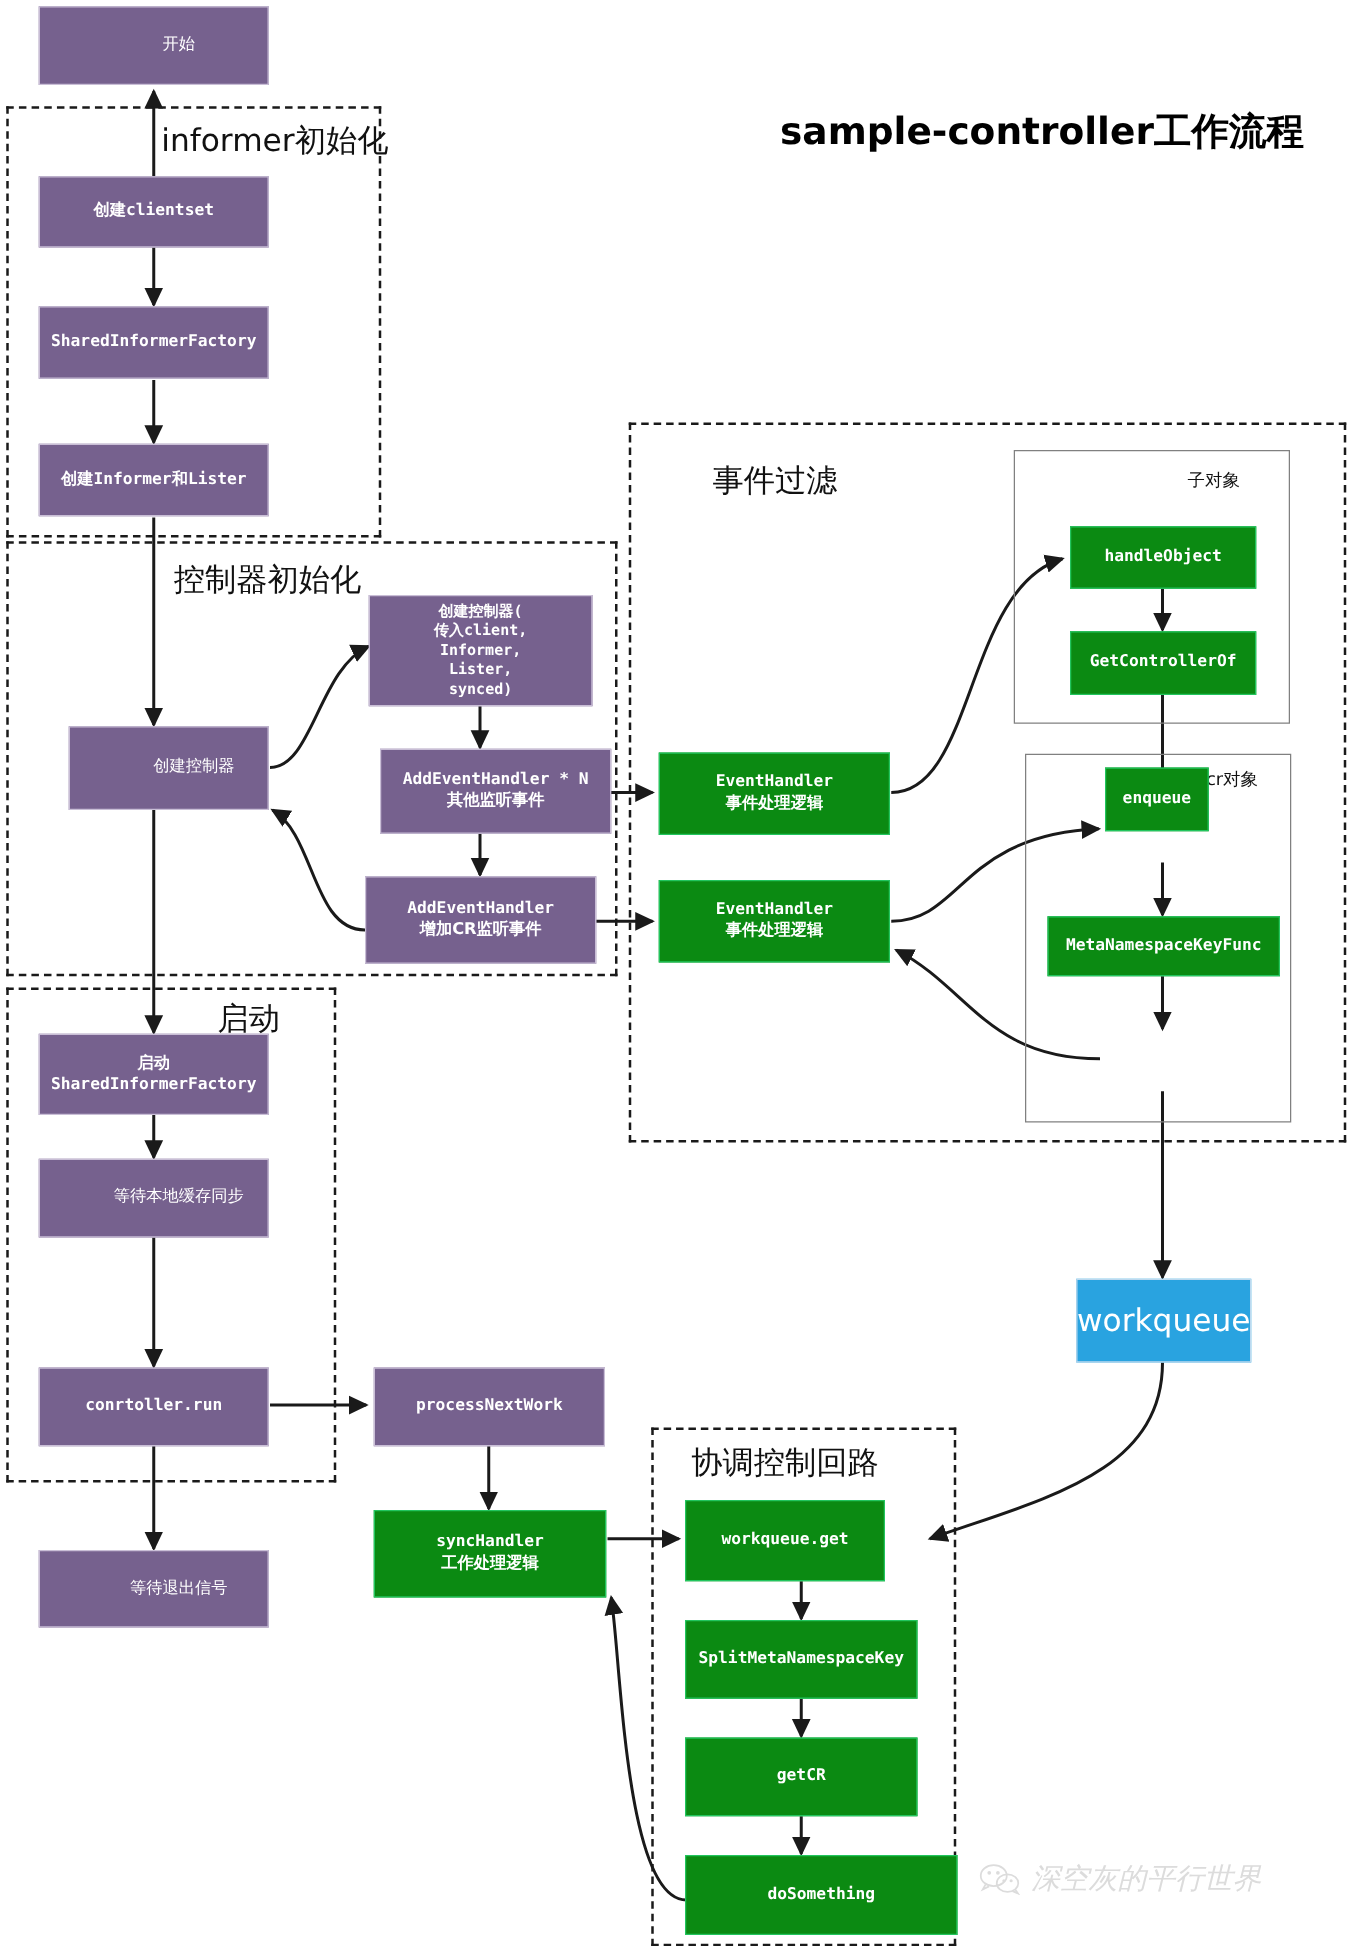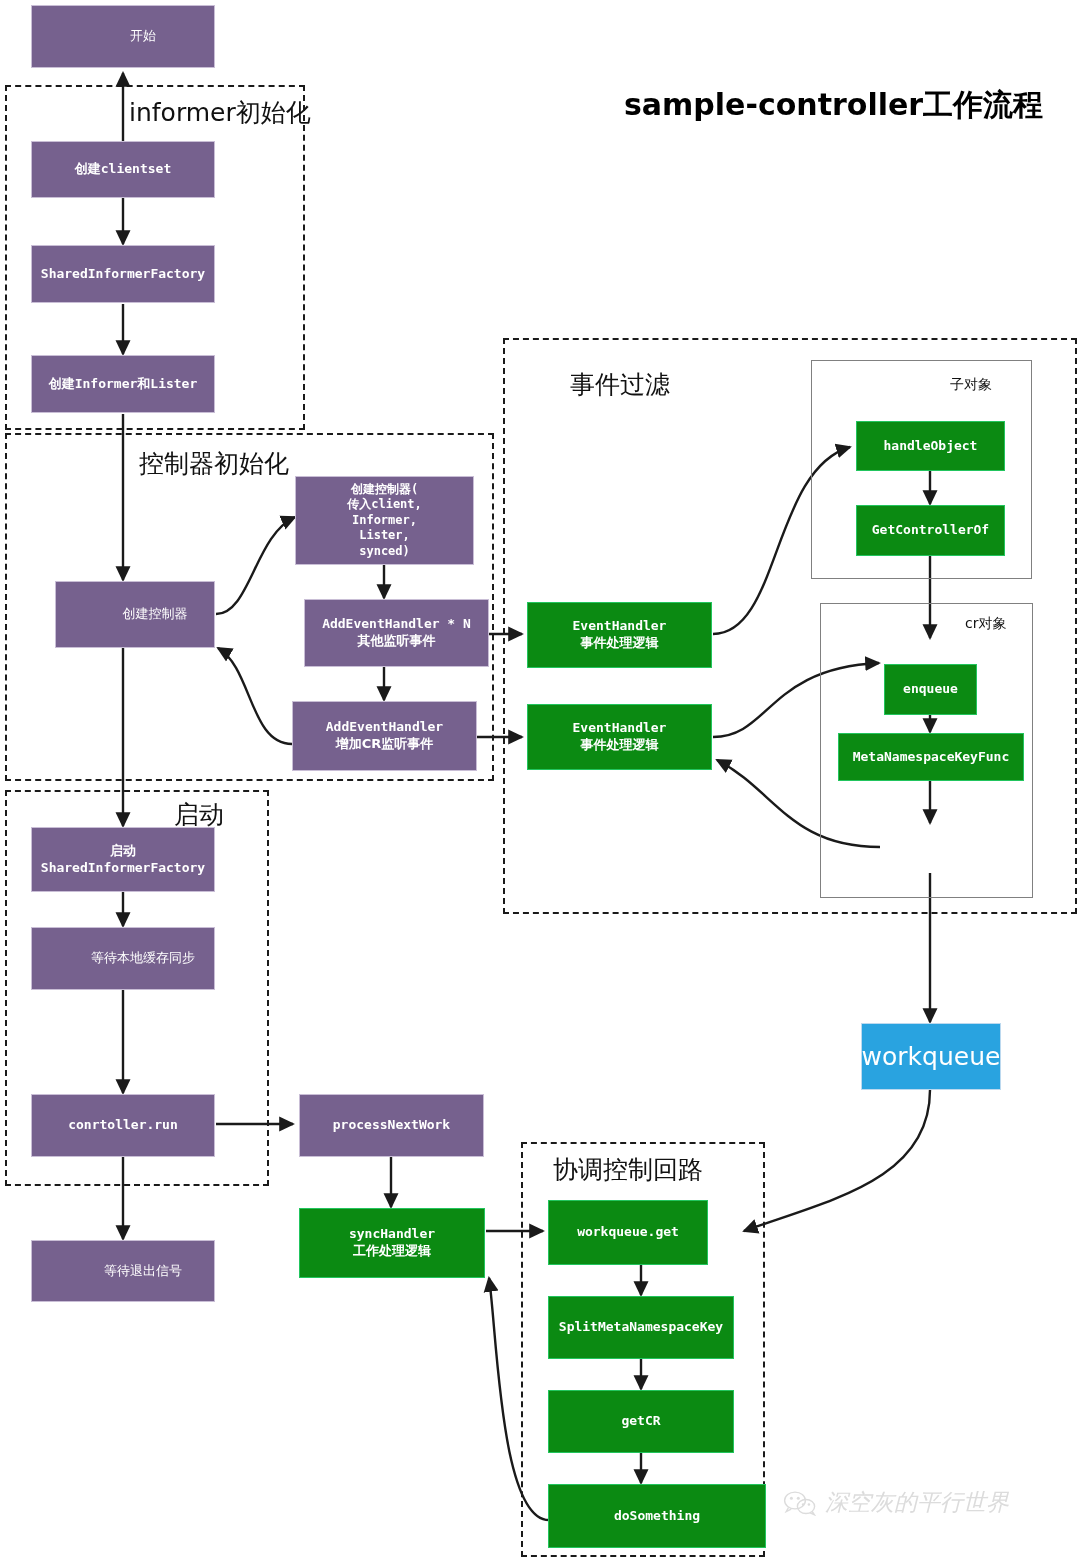--- a/index.html
+++ b/index.html
@@ -214,21 +214,21 @@
 
   <div class="node green" style="left:527px; top:704px; width:185px; height:66px; flex-direction:column;">
     <span>EventHandler</span>
     <span class="ln2">事件处理逻辑</span>
   </div>
 
   <div class="node green" style="left:856px; top:421px; width:149px; height:50px;">handleObject</div>
 
   <div class="node green" style="left:856px; top:505px; width:149px; height:51px;">GetControllerOf</div>
 
-  <div class="node green" style="left:884px; top:664px; width:93px; height:51px;">enqueue</div>
+  <div class="node green" style="left:884px; top:614px; width:83px; height:51px;">enqueue</div>
 
   <div class="node green" style="left:838px; top:733px; width:186px; height:48px;">MetaNamespaceKeyFunc</div>
 
 
   <div class="node blue" style="left:861px; top:1023px; width:140px; height:67px;">workqueue</div>
 
   <div class="node purple" style="left:31px; top:827px; width:184px; height:65px; flex-direction:column;">
     <span class="ln2">启动</span>
     <span>SharedInformerFactory</span>
   </div>

